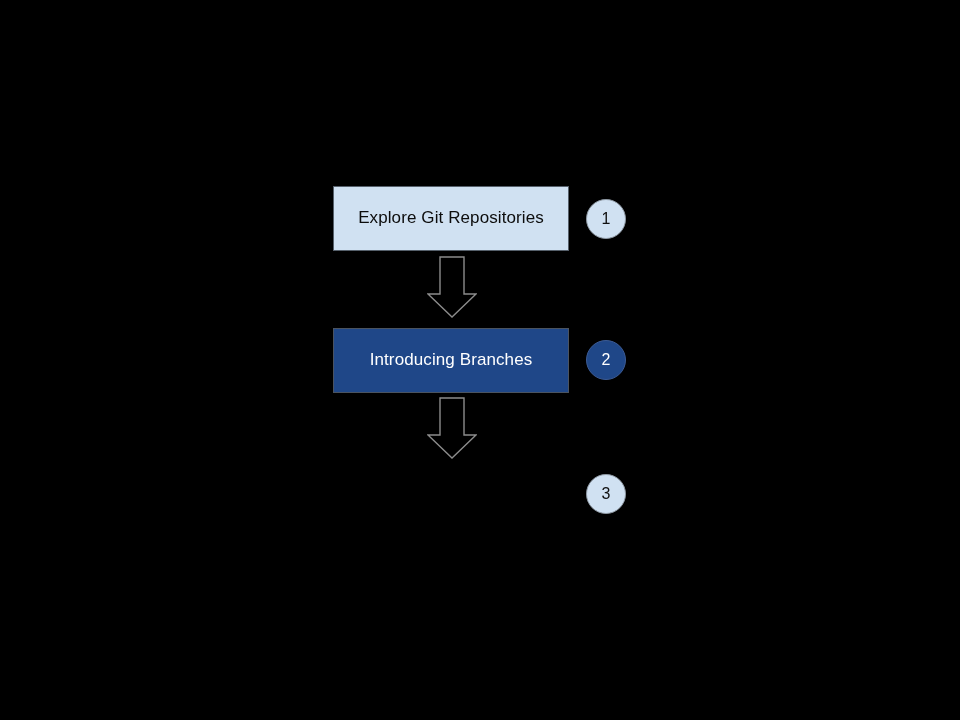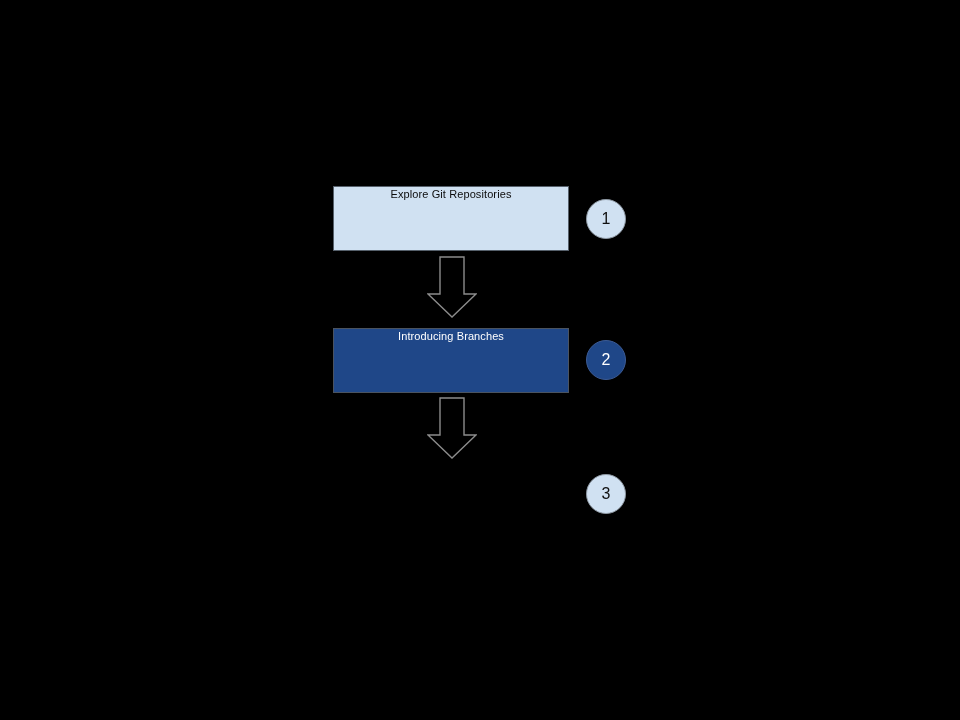--- a/index.html
+++ b/index.html
@@ -22,25 +22,25 @@
     width: 960px;
     height: 720px;
     background: #000000;
   }
 
   
   .node-box {
     position: absolute;
     box-sizing: border-box;
     display: flex;
-    align-items: flex-start;
+    align-items: center;
     justify-content: center;
     text-align: center;
     border: 1px solid #56606B;
-    font-size: 11px;
+    font-size: 17px;
     line-height: 1.32;
     letter-spacing: 0.1px;
     -webkit-font-smoothing: antialiased;
   }
   .node-box .node-label {
     display: block;
     padding: 0 10px;
     white-space: pre-line;
   }
   .fill-light {

